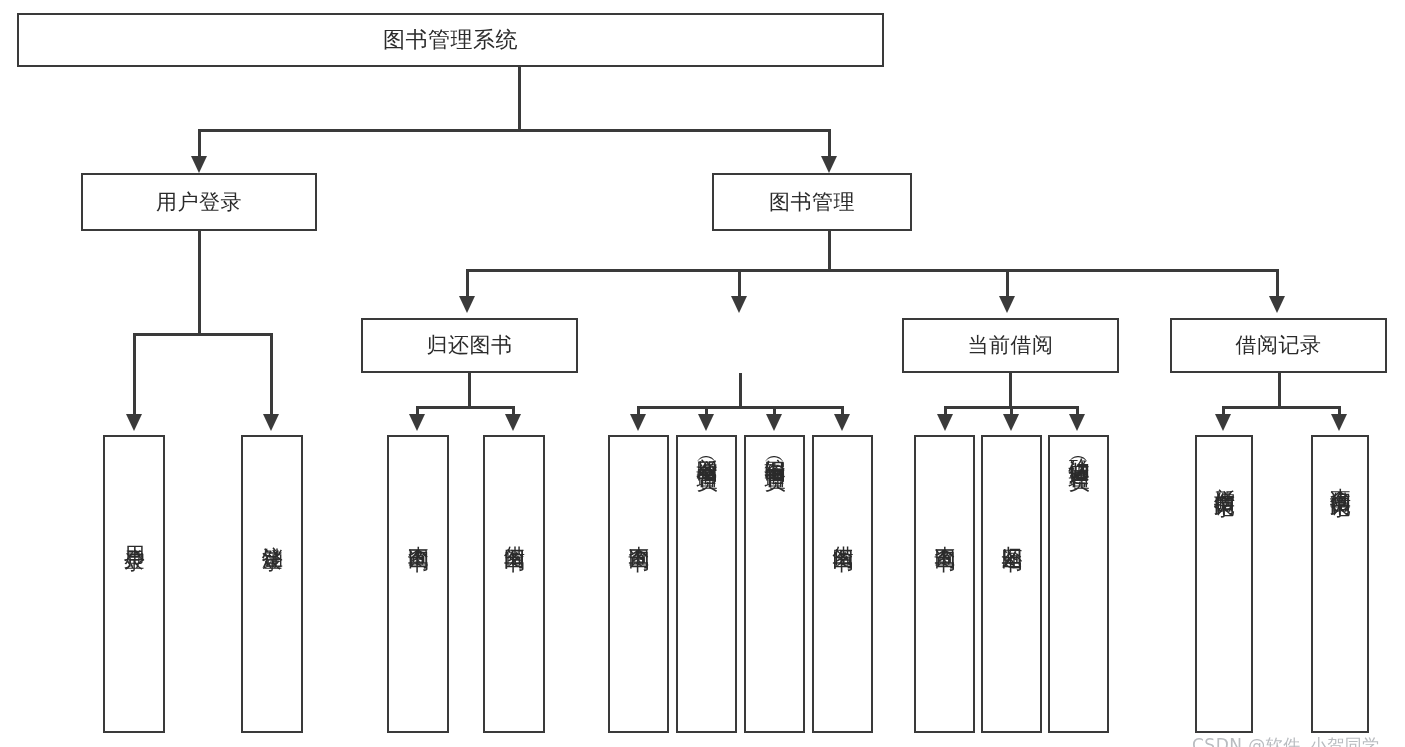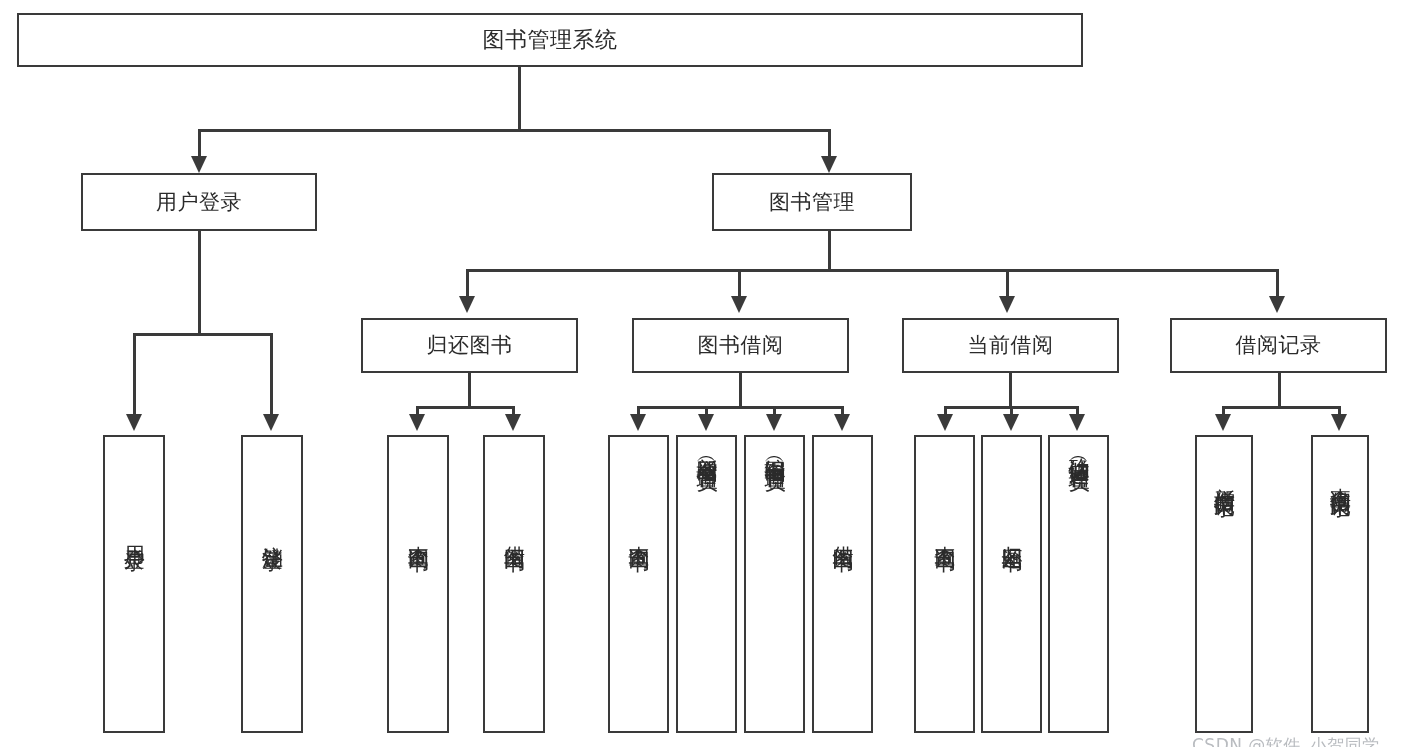--- a/index.html
+++ b/index.html
@@ -88,21 +88,21 @@
     color: #b9bcc0;
     white-space: nowrap;
     letter-spacing: 0.5px;
   }
 </style>
 </head>
 <body>
 
 <div id="canvas">
 
-  <div class="node h root" style="left:17px; top:13px; width:1066px; height:54px;">
+  <div class="node h root" style="left:17px; top:13px; width:867px; height:54px;">
     <span class="label">图书管理系统</span>
   </div>
 
   <div class="ln vv" style="left:518px; top:67px; height:64px;"></div>
   <div class="ln hh" style="left:198px; top:129px; width:632px;"></div>
   <div class="ln vv" style="left:198px; top:129px; height:30px;"></div>
   <div class="ln vv" style="left:828px; top:129px; height:30px;"></div>
   <div class="arrow" style="left:191px; top:156px;"></div>
   <div class="arrow" style="left:821px; top:156px;"></div>
 
@@ -128,23 +128,20 @@
   <div class="ln vv" style="left:1006px; top:269px; height:30px;"></div>
   <div class="ln vv" style="left:1276px; top:269px; height:30px;"></div>
   <div class="arrow" style="left:459px; top:296px;"></div>
   <div class="arrow" style="left:731px; top:296px;"></div>
   <div class="arrow" style="left:999px; top:296px;"></div>
   <div class="arrow" style="left:1269px; top:296px;"></div>
 
   <div class="node h" style="left:361px; top:318px; width:217px; height:55px;">
     <span class="label">归还图书</span>
   </div>
-  <div class="node h" style="left:632px; top:318px; width:217px; height:55px;">
-    <span class="label">图书借阅</span>
-  </div>
   <div class="node h" style="left:902px; top:318px; width:217px; height:55px;">
     <span class="label">当前借阅</span>
   </div>
   <div class="node h" style="left:1170px; top:318px; width:217px; height:55px;">
     <span class="label">借阅记录</span>
   </div>
 
   <div class="ln vv" style="left:468px; top:373px; height:36px;"></div>
   <div class="ln hh" style="left:416px; top:406px; width:98px;"></div>
   <div class="ln vv" style="left:416px; top:406px; height:12px;"></div>

